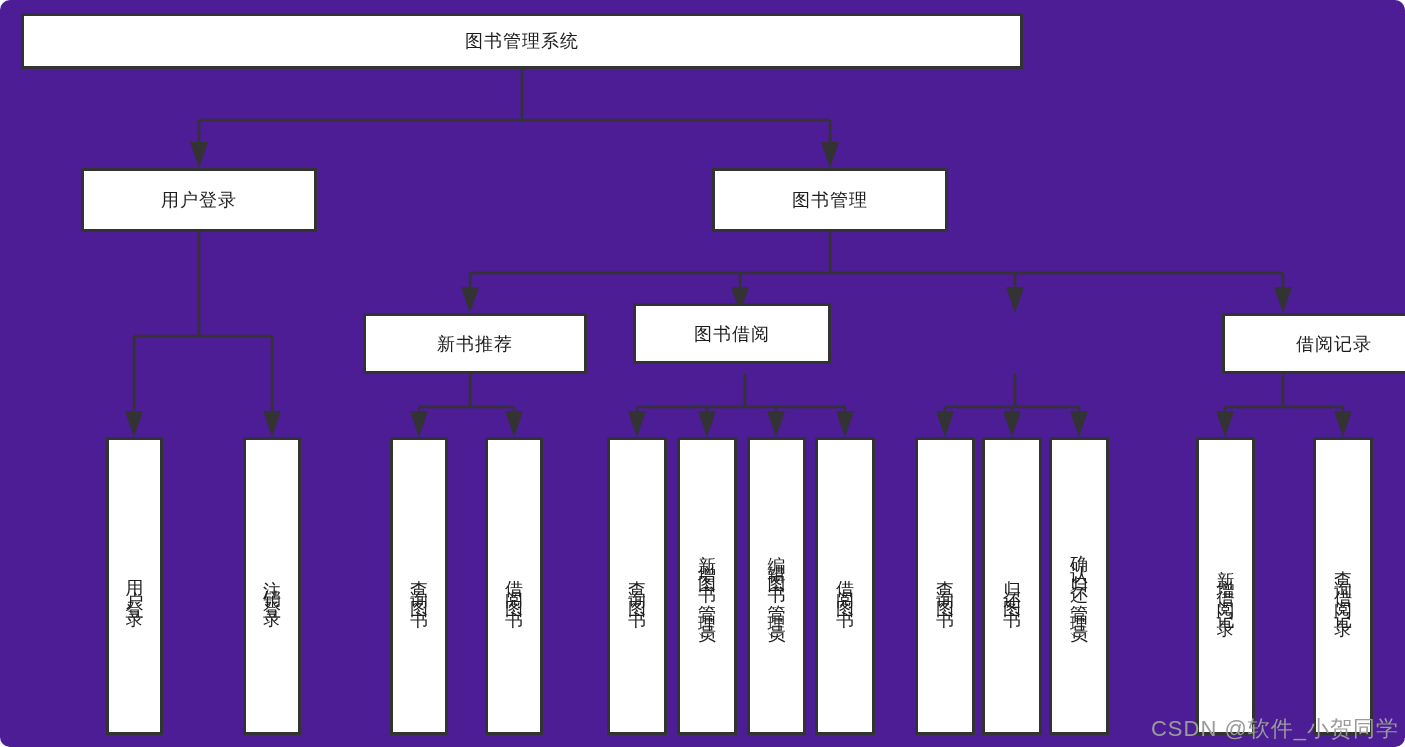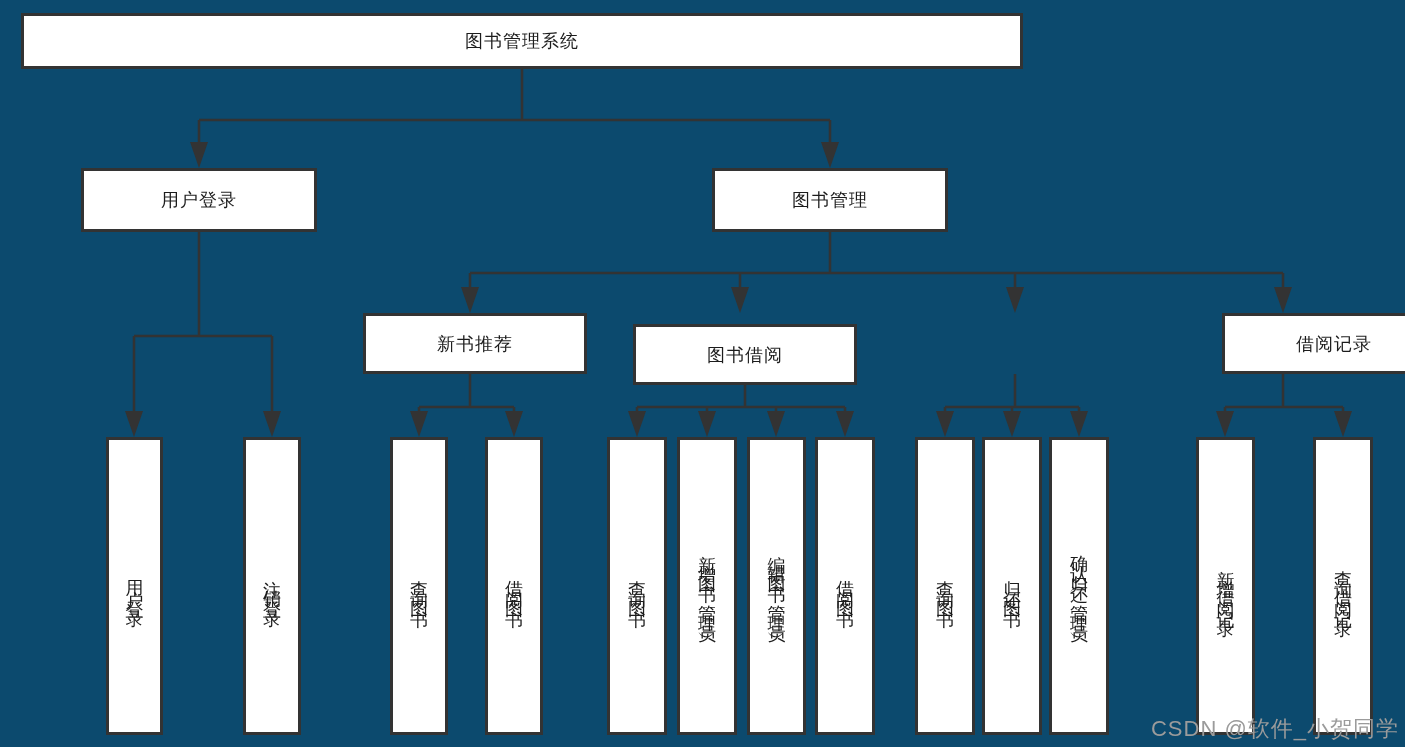--- a/index.html
+++ b/index.html
@@ -1,18 +1,18 @@
 <!DOCTYPE html>
 <html><head>
 <meta charset="utf-8">
 <style>
   html,body{margin:0;padding:0;background:#ffffff;}
   .stage{
-    position:relative;width:1405px;height:747px;background:#0c4a6e;overflow:hidden;
-    font-family:"Liberation Sans","DejaVu Sans",sans-serif;color:#1c1c1c;
+    position:relative;width:1405px;height:747px;background:#4c1d95;overflow:hidden;
+    font-family:"Liberation Sans","DejaVu Sans",sans-serif;color:#1c1c1c;border-radius:10px;
   }
   .connectors{position:absolute;left:0;top:0;width:1405px;height:747px;}
   .node{
     position:absolute;box-sizing:border-box;background:#ffffff;border:3px solid #333333;
     display:flex;align-items:center;justify-content:center;
     font-size:18px;letter-spacing:1px;white-space:nowrap;
   }
   .v-node{
     writing-mode:vertical-rl;text-orientation:mixed;
     letter-spacing:10px;font-size:18px;white-space:normal;
@@ -60,21 +60,21 @@
       <polygon points="1334,411 1352,411 1343,437"></polygon>
     </g>
   </svg>
 
   <div class="node" style="left:21px;top:13px;width:1002px;height:56px">图书管理系统</div>
 
   <div class="node" style="left:81px;top:168px;width:236px;height:64px">用户登录</div>
   <div class="node" style="left:363px;top:313px;width:224px;height:61px">新书推荐</div>
 
   <div class="node" style="left:712px;top:168px;width:236px;height:64px">图书管理</div>
-  <div class="node" style="left:633px;top:324px;width:224px;height:61px">图书借阅</div>
+  <div class="node" style="left:633px;top:303px;width:198px;height:61px">图书借阅</div>
   <div class="node" style="left:1222px;top:313px;width:224px;height:61px">借阅记录</div>
 
   <div class="node v-node" style="left:106px;top:437px;width:57px;height:298px">用户登录</div>
   <div class="node v-node" style="left:243px;top:437px;width:58px;height:298px">注销登录</div>
 
   <div class="node v-node" style="left:390px;top:437px;width:58px;height:298px">查询图书</div>
   <div class="node v-node" style="left:485px;top:437px;width:58px;height:298px">借阅图书</div>
 
   <div class="node v-node" style="left:607px;top:437px;width:60px;height:298px">查询图书</div>
   <div class="node v-node" style="left:677px;top:437px;width:60px;height:298px">新增图书（管理员）</div>

